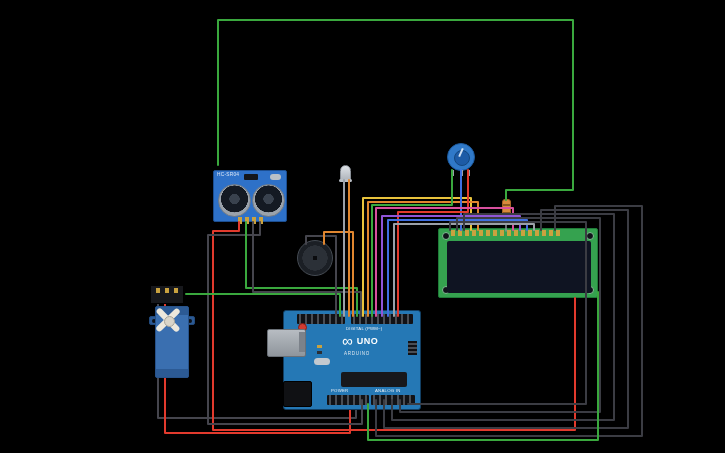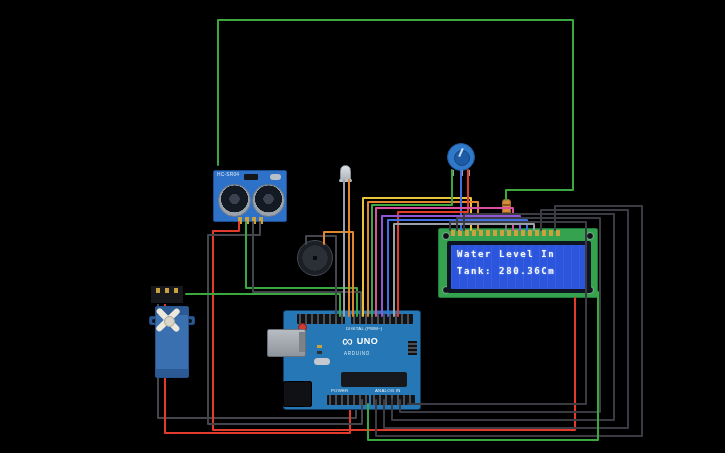--- a/index.html
+++ b/index.html
@@ -172,24 +172,20 @@
     <span class="pin" style="left:61px"></span>
     <span class="pin" style="left:68px"></span>
     <span class="pin" style="left:75px"></span>
     <span class="pin" style="left:82px"></span>
     <span class="pin" style="left:89px"></span>
     <span class="pin" style="left:96px"></span>
     <span class="pin" style="left:103px"></span>
     <span class="pin" style="left:110px"></span>
     <span class="pin" style="left:117px"></span>
     <div class="bezel"></div>
-    <div class="screen">
-      <span class="lcdline l1">Water Level In</span>
-      <span class="lcdline l2">Tank: 280.36Cm</span>
-    </div>
   </div>
 
   <div class="cmp resistor">
     <span class="b" style="top:4px"></span>
     <span class="b" style="top:12px"></span>
   </div>
 
   <svg id="wires-over" class="wires" width="725" height="453" viewBox="0 0 725 453">
       <path d="M218,165 L218,20 L573,20 L573,190 L506,190 L506,200" stroke="#3aa83e" stroke-width="2" fill="none" stroke-linejoin="round" stroke-linecap="round"></path>
       <path d="M506,218 L506,231" stroke="#8a9099" stroke-width="1.5" fill="none" stroke-linejoin="round" stroke-linecap="round"></path>

